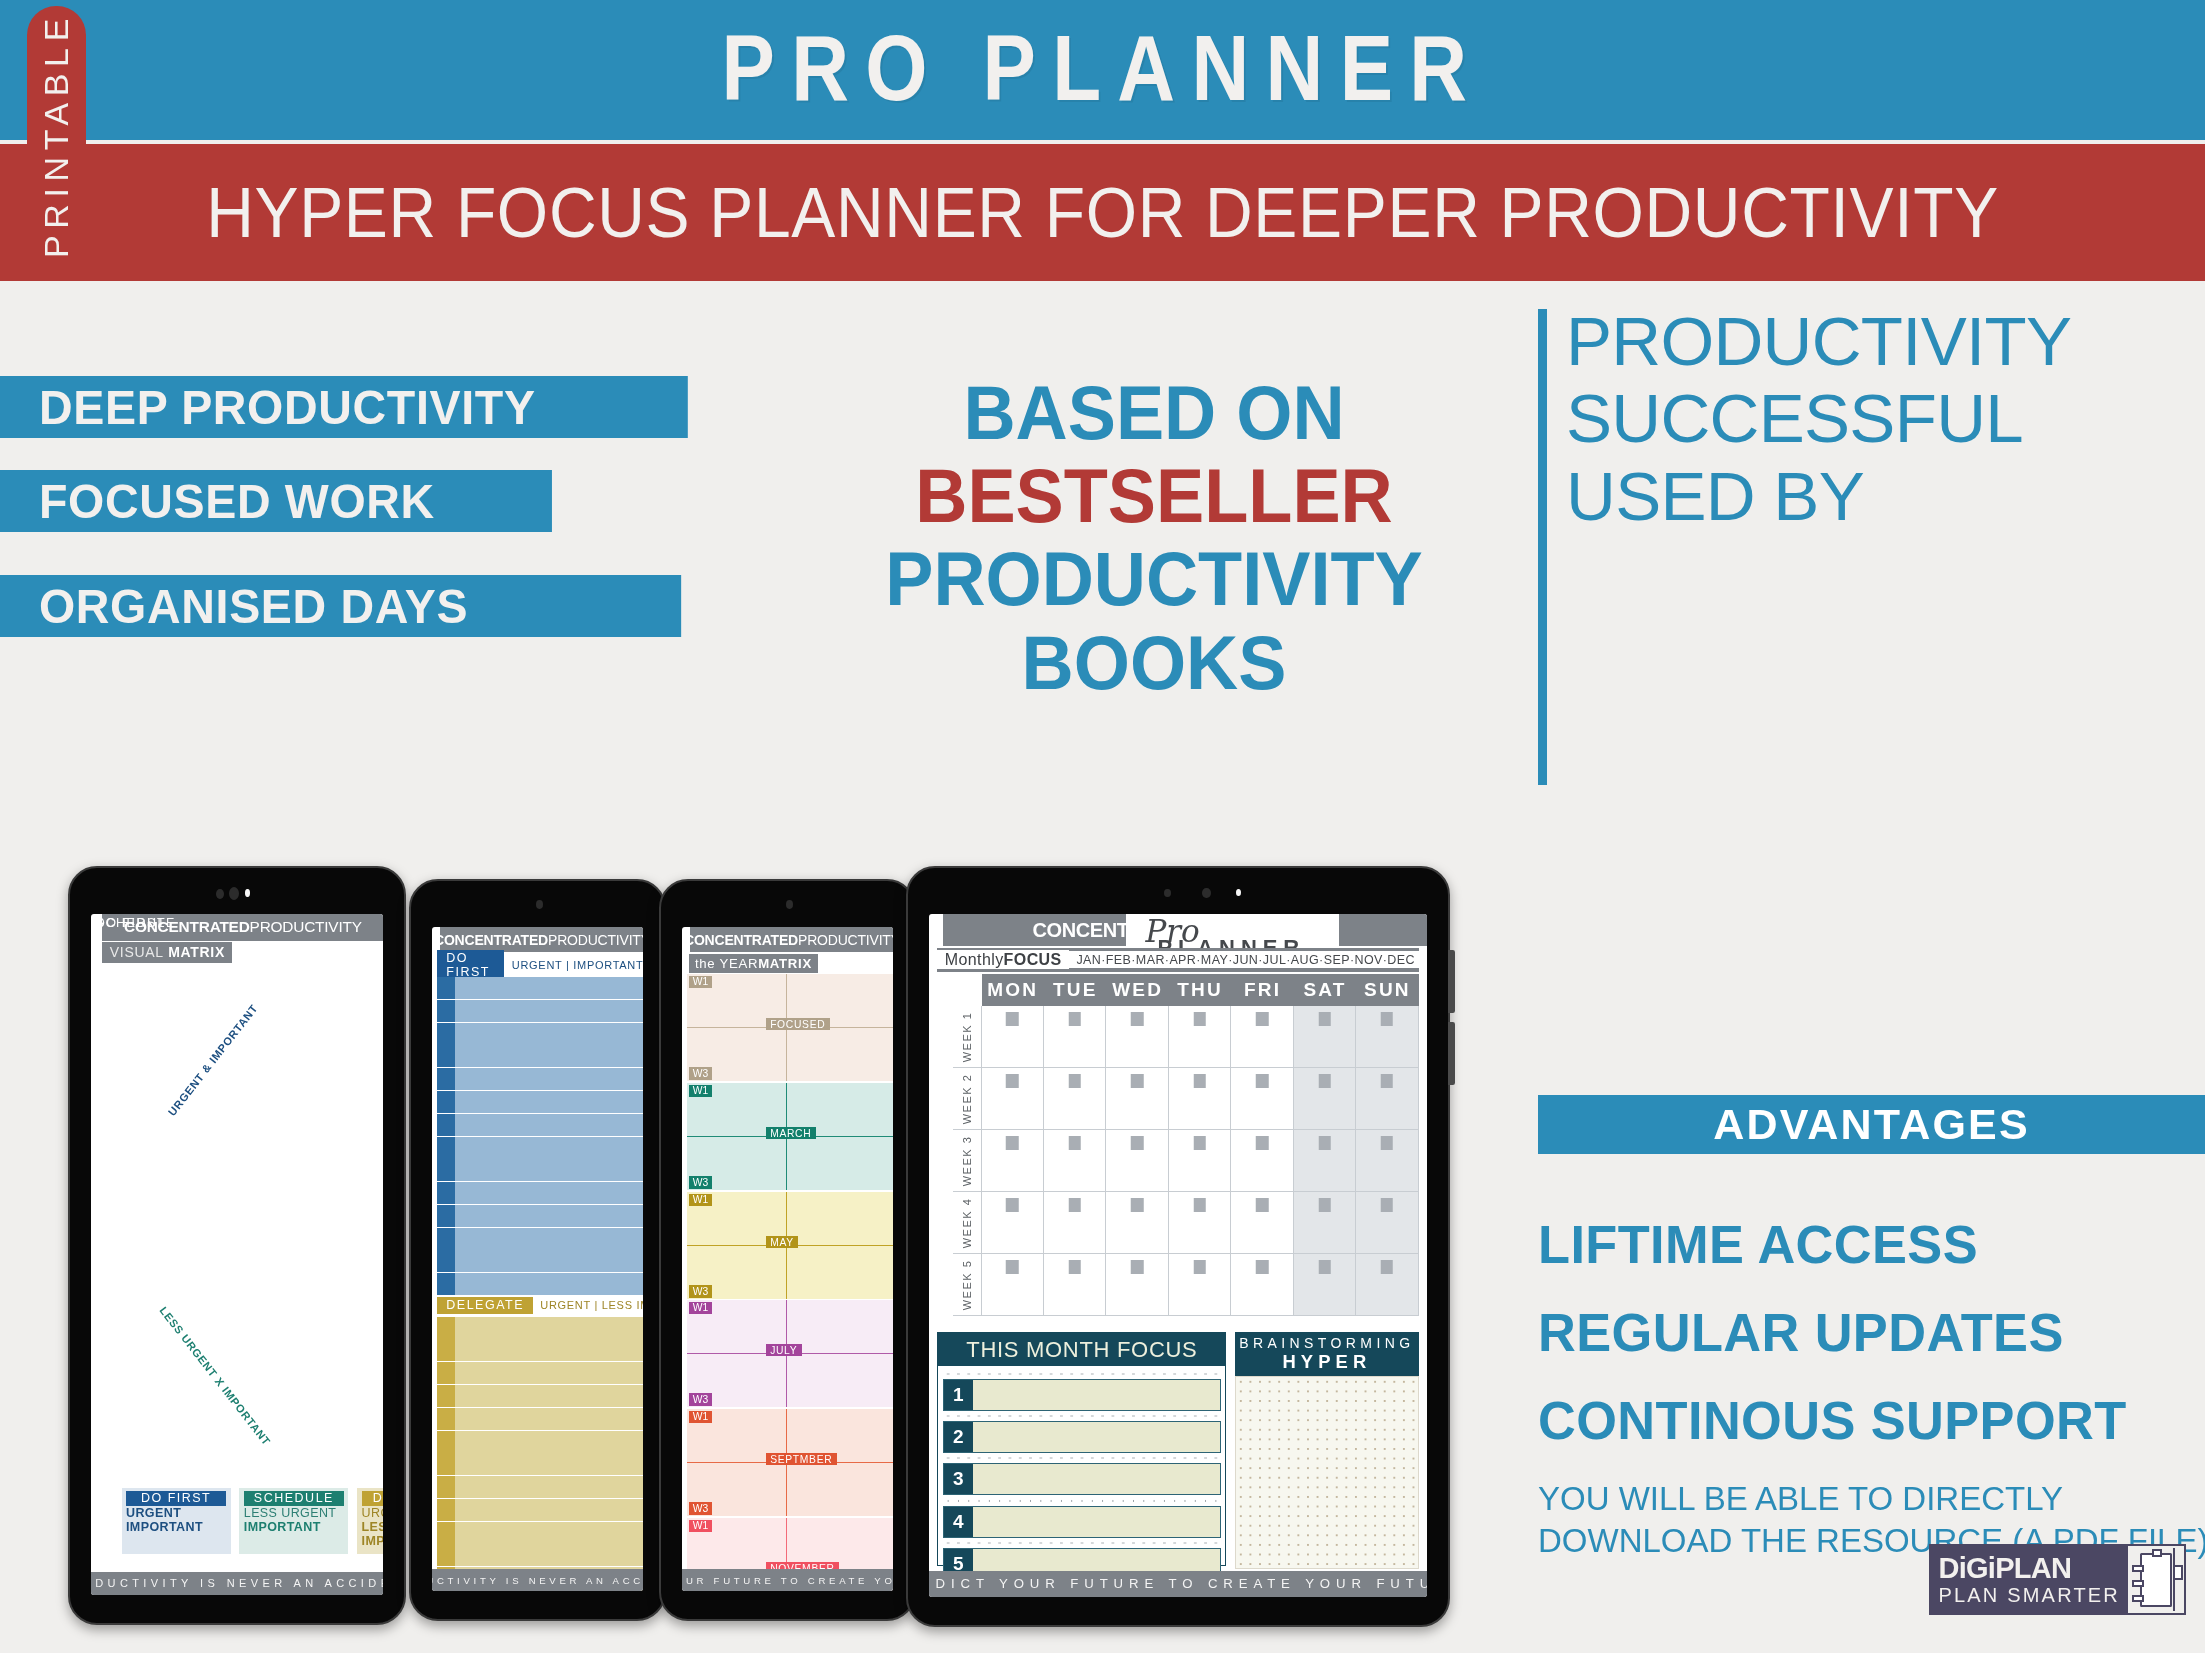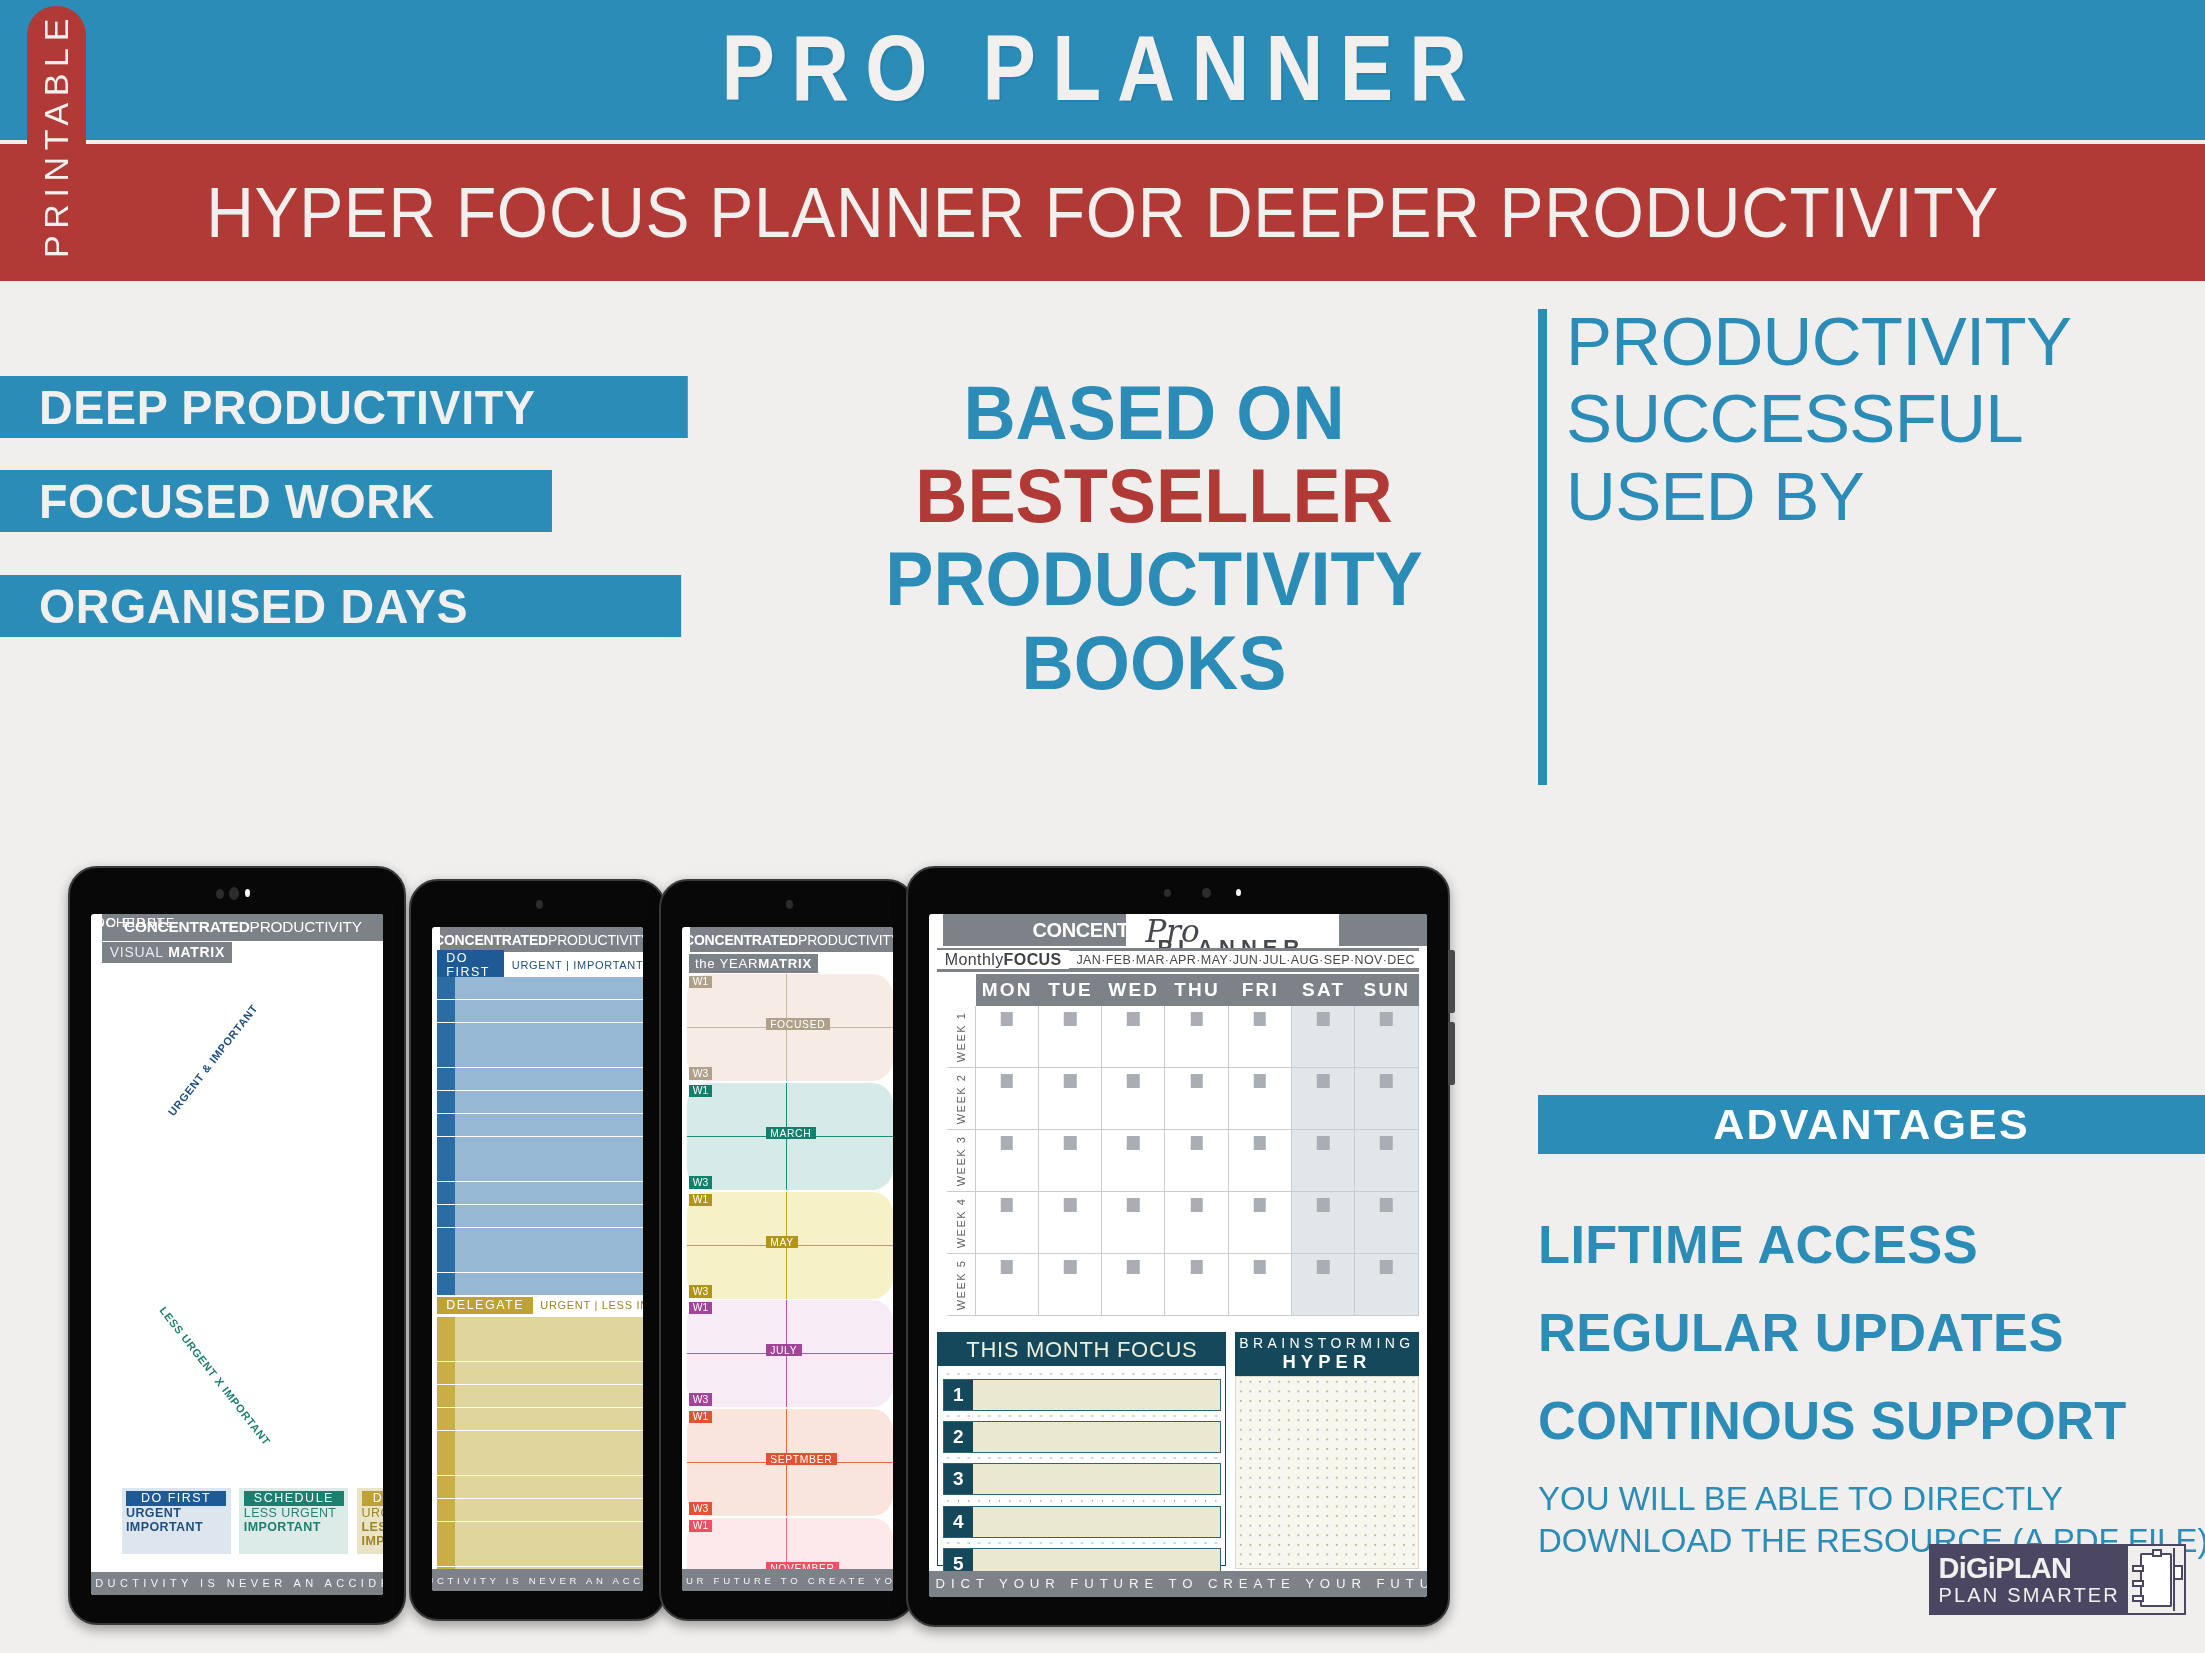--- a/index.html
+++ b/index.html
@@ -222,42 +222,42 @@
   .row { position:absolute; left:5.9px; right:0; height:22px; display:flex; }
   .row .sq { width:17.6px; }
   .row .ln { flex:1; }
   #t2foot { height:22px; font-size:9.6px; letter-spacing:3.7px; }
 
   
   #t3head { position:absolute; left:8.8px; right:0; top:0; height:25px; font-size:14px; letter-spacing:-0.2px; }
   #t3sub  { position:absolute; left:7.4px; top:26.5px; height:19px; padding:0 5.9px;
             background:#7d8288; color:#fff; font-size:13.2px; display:flex; align-items:center; letter-spacing:0.7px; }
   .ymonth { position:absolute; left:5.9px; right:0;
-            background-size:6.6px 6.6px;border-radius:21px; }
+            background-size:6.6px 6.6px; }
   .ymark { position:absolute; color:#fff; font-size:10.3px; padding:0.7px 3.7px; }
   .ymname { position:absolute; color:#fff; font-size:10.3px; letter-spacing:0.7px; padding:0.7px 4.4px; }
   .yhline { position:absolute; left:0; right:0; height:1.1px; }
   .yvline { position:absolute; top:0; bottom:0; width:1.1px; }
   #t3foot { height:22px; font-size:9.6px; letter-spacing:3.7px; }
 
   
   #t4head { position:absolute; left:14.7px; right:0; top:0; height:32px; font-size:20px; letter-spacing:-0.4px; }
   #t4brand { position:absolute; right:88px; top:0; width:213px; height:41px; background:#fff; }
   #t4brand .pro { position:absolute; left:19px; top:-1.5px; font-size:31px; color:#45484c;
                   font-family:"DejaVu Serif", serif; font-style:italic; }
   #t4brand .plan{ position:absolute; left:31px; top:20.6px; font-size:22px; font-weight:bold;
                   letter-spacing:5.9px; color:#45484c; }
   #t4sub { position:absolute; left:8.8px; right:8.8px; top:34px; height:23.5px;
            background:#7d8288; display:flex; align-items:center; }
   #t4sub .mf { background:#fff; color:#3d4044; font-size:16px; padding:0.7px 7.4px; letter-spacing:0.4px; }
   #t4sub .mf .thin { font-weight:400; }
   #t4sub .mf b { font-weight:bold; }
   #t4sub .months { margin-left:auto; background:#fff; color:#45484c; font-size:12.5px;
                    letter-spacing:0.4px; padding:1.5px 7.4px; margin-right:10.3px; white-space:nowrap; }
-  #t4cal { position:absolute; left:18px; right:8.8px; top:60px; height:345px; }
+  #t4cal { position:absolute; left:24px; right:8.8px; top:60px; height:345px; }
   .cal-hdr { display:flex; height:32px; background:#7d8288; }
   .cal-hdr .corner { width:29px; background:#fff; }
   .cal-hdr .dh { flex:1; color:#fff; font-weight:bold; font-size:19px; letter-spacing:2.2px;
                  display:flex; align-items:center; justify-content:center; }
   .cal-row { display:flex; height:62px; border-bottom:0.7px solid #c8cdd2; }
   .cal-row .wk { width:29px; position:relative; border-right:0.7px solid #c8cdd2; }
   .cal-row .wk span { position:absolute; left:50%; top:50%; transform:translate(-50%,-50%) rotate(-90deg);
                       font-size:11px; letter-spacing:1.5px; color:#5c6165; white-space:nowrap; }
   .cal-row .cell { flex:1; border-right:0.7px solid #c8cdd2; position:relative; }
   .cal-row .cell.we { background:#e3e6e9; }

